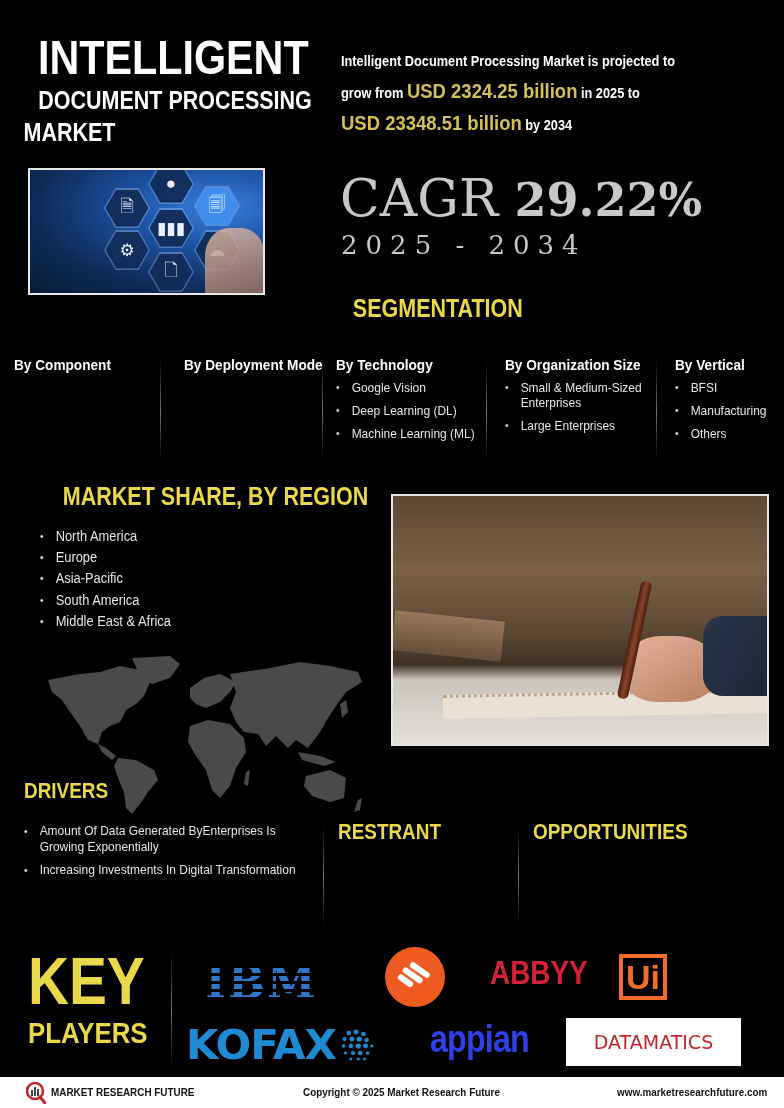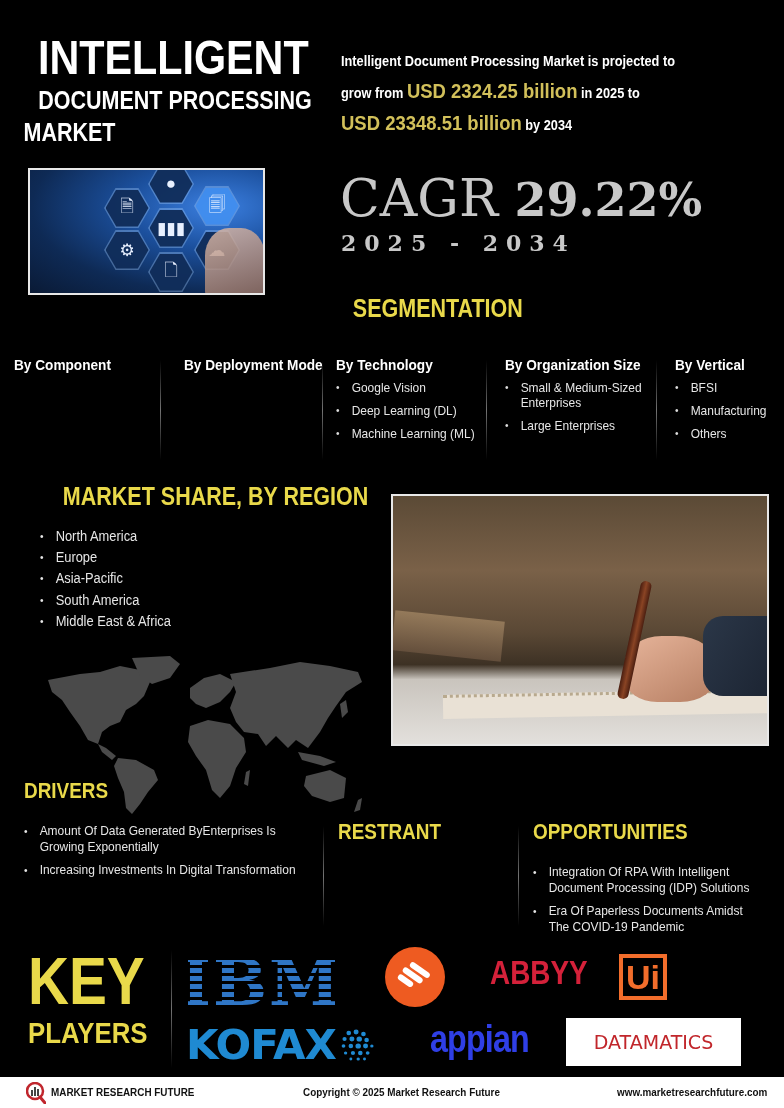--- a/index.html
+++ b/index.html
@@ -11,21 +11,21 @@
   #title-main { left: 16px; top: 30px; font-size: 48px; font-weight: 700; letter-spacing: 0px; transform: scaleX(0.86); white-space: nowrap; }
   #title-sub1 { left: 16px; top: 86px; font-size: 25px; font-weight: 700; transform: scaleX(0.86); white-space: nowrap; }
   #title-sub2 { left: 16px; top: 118px; font-size: 25px; font-weight: 700; transform: scaleX(0.86); white-space: nowrap; }
 
   
   #proj { left: 341px; top: 46px; width: 440px; font-weight: 700; font-size: 14.5px; line-height: 30px; transform: scaleX(0.88); transform-origin: left top; white-space: nowrap; }
   .gold { color: #d2c05a; font-size: 21px; }
   #cagr { left: 340px; top: 168px; white-space: nowrap; color: #c8c8c8; text-align: center; }
   #cagr .lbl { font-family: "DejaVu Serif", serif; font-size: 52px; font-weight: 400; letter-spacing: 0; }
   #cagr .val { font-family: "DejaVu Serif", serif; font-size: 46px; font-weight: 700; }
-  #cagr-years { left: 341px; top: 230px; font-family: "DejaVu Serif", serif; font-size: 22px; letter-spacing: 8px; color: #c8c8c8; white-space: nowrap; font-weight: bold; }
+  #cagr-years { left: 341px; top: 230px; font-family: "DejaVu Serif", serif; font-size: 26px; letter-spacing: 8px; color: #c8c8c8; white-space: nowrap; }
 
   
   #hero { left: 28px; top: 168px; width: 237px; height: 127px; border: 2px solid #e8e8e8; overflow: hidden;
           background: radial-gradient(ellipse at 80% 30%, #3b7fe0 0%, #1b4f9c 35%, #0e2a55 70%, #0a1a35 100%); }
   .hex { position: absolute; width: 46px; height: 40px; clip-path: polygon(25% 0,75% 0,100% 50%,75% 100%,25% 100%,0 50%); }
   .hex-outline { background: rgba(170,210,255,0.35); }
   .hex-inner { position: absolute; inset: 1.5px; clip-path: polygon(25% 0,75% 0,100% 50%,75% 100%,25% 100%,0 50%); background: rgba(12,40,85,0.92); }
   .hex-lit .hex-inner { background: rgba(60,140,240,0.85); }
   .hex-glyph { position: absolute; inset: 0; display: flex; align-items: center; justify-content: center; color: #e8f0ff; font-size: 17px; }
 
@@ -52,21 +52,21 @@
   
   .sec-title { font-size: 22px; font-weight: 700; color: #e9d94a; transform: scaleX(0.86); transform-origin: left top; white-space: nowrap; }
   .sec-list { list-style: none; margin-top: 19px; }
   .sec-list li { font-size: 13px; color: #e6e6e6; line-height: 16px; margin-bottom: 7px; padding-left: 17px; position: relative; transform: scaleX(0.92); transform-origin: left top; white-space: pre-line; }
   .sec-list li::before { content: "•"; position: absolute; left: 0; top: 0; font-size: 11px; }
 
   
   #kp-key { left: 28px; top: 946px; font-size: 66px; font-weight: 700; color: #e9d94a; transform: scaleX(0.86); transform-origin: left top; line-height: 70px; }
   #kp-players { left: 28px; top: 1016px; font-size: 30px; font-weight: 700; color: #e9d94a; transform: scaleX(0.86); transform-origin: left top; }
   .logo { position: absolute; display: flex; align-items: center; justify-content: center; font-weight: 700; white-space: nowrap; }
-  #logo-ibm { left: 188px; top: 952px; width: 147px; height: 60px; font-family: "DejaVu Serif", serif; font-size: 64px; color: #2f76c6; letter-spacing: 2px;
+  #logo-ibm { left: 188px; top: 952px; width: 147px; height: 60px; font-family: "DejaVu Serif", serif; font-size: 44px; color: #2f76c6; letter-spacing: 2px;
               -webkit-mask: repeating-linear-gradient(to bottom, #000 0 5px, transparent 5px 8px); mask: repeating-linear-gradient(to bottom, #000 0 5px, transparent 5px 8px); }
   #logo-orange { left: 385px; top: 947px; width: 60px; height: 60px; border-radius: 50%; background: #ee5b21; }
   #logo-abbyy { left: 490px; top: 953px; font-size: 34px; color: #d4213a; transform: scaleX(0.82); transform-origin: left top; font-family: "Liberation Sans", sans-serif; }
   #logo-uipath { left: 619px; top: 953px; height: 48px; color: #f26d2b; font-size: 38px; }
   #logo-uipath .ui-box { border: 4px solid #f26d2b; padding: 0 3px; line-height: 38px; margin-right: 3px; font-size: 34px; }
   #logo-kofax { left: 186px; top: 1022px; font-size: 40px; color: #1f8ad2; font-family: "DejaVu Sans", sans-serif; font-weight: 700; transform: scaleX(1.05); transform-origin: left top; letter-spacing: -1px; }
   #logo-appian { left: 430px; top: 1018px; font-size: 38px; color: #2f3fe6; font-family: "Liberation Sans", sans-serif; font-weight: 700; transform: scaleX(0.85); transform-origin: left top; letter-spacing: -1px; }
   #logo-datamatics { left: 566px; top: 1018px; width: 175px; height: 48px; background: #fff; color: #c1262b; font-size: 19px; font-weight: 400; font-family: "DejaVu Sans", sans-serif; }
 
   
@@ -218,26 +218,20 @@
 </div>
 <div class="vdiv" style="left:323px;top:826px;height:100px"></div>
 
 <div class="abs" style="left:338px;top:819px;width:180px">
   <div class="sec-title">RESTRANT</div>
 </div>
 <div class="vdiv" style="left:518px;top:826px;height:100px"></div>
 
 <div class="abs" style="left:533px;top:819px;width:250px">
   <div class="sec-title">OPPORTUNITIES</div>
-  <ul class="sec-list">
-    <li>Integration Of RPA With Intelligent
-Document Processing (IDP) Solutions</li>
-    <li>Era Of Paperless Documents Amidst
- The COVID-19 Pandemic</li>
-  </ul>
 </div>
 
 <div id="kp-key" class="abs">KEY</div>
 <div id="kp-players" class="abs">PLAYERS</div>
 <div class="vdiv" style="left:171px;top:950px;height:118px"></div>
 
 <div id="logo-ibm" class="logo">IBM</div>
 
 <div id="logo-orange" class="logo">
   <svg width="40" height="40" viewBox="0 0 40 40">

